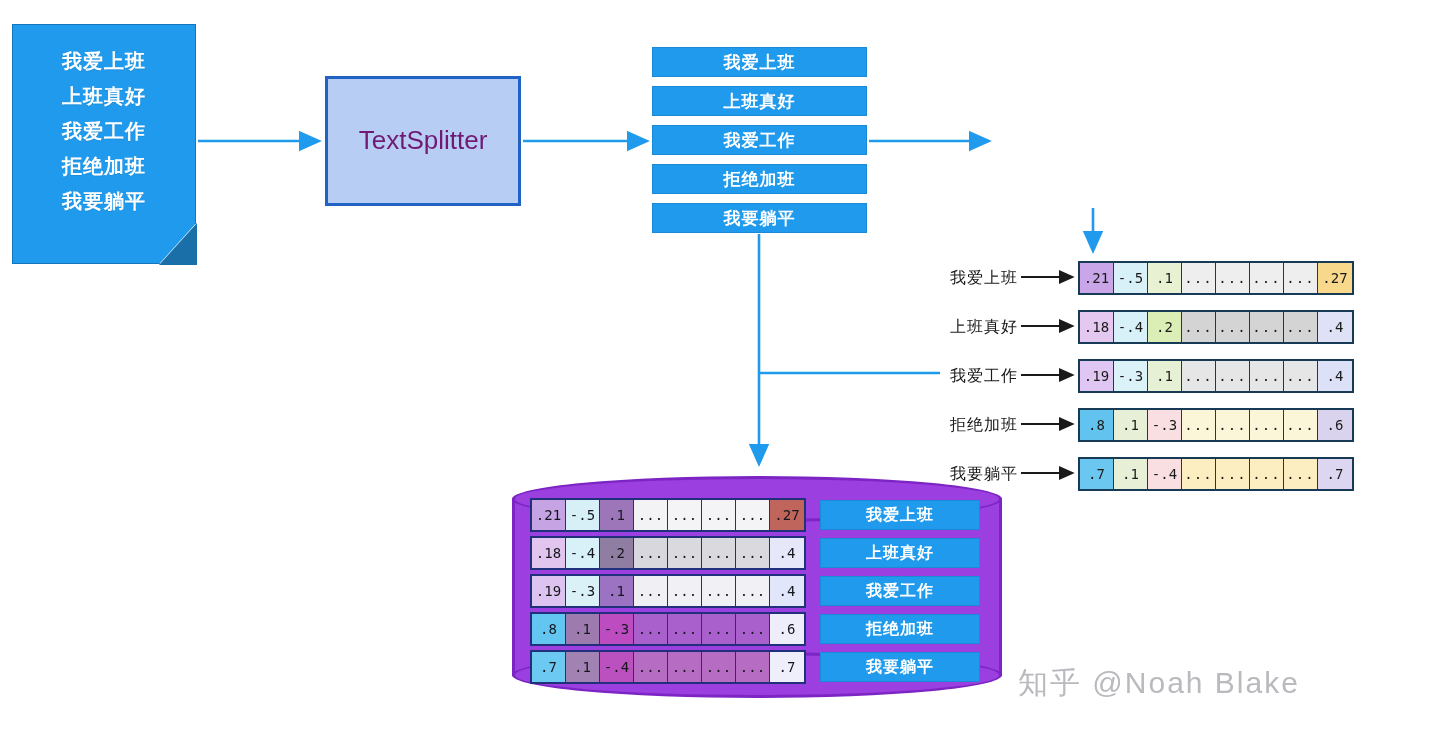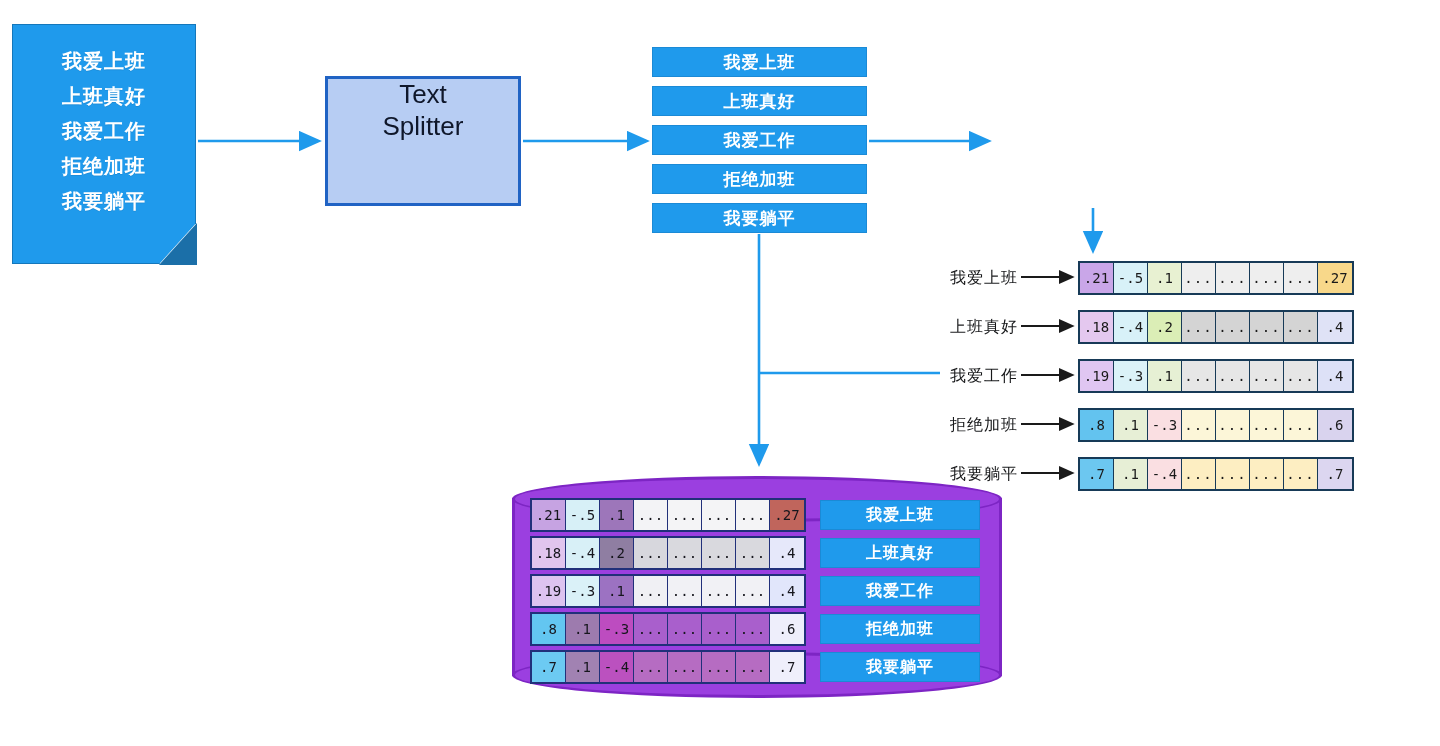--- a/index.html
+++ b/index.html
@@ -38,23 +38,23 @@
     letter-spacing:1px;line-height:34px;white-space:nowrap;
     text-shadow:0 1px 0 rgba(0,0,0,.08);
   }
 
   
   .proc-box{
     position:absolute;
     background:#b7cdf3;
     border:3px solid #2063c4;
     box-sizing:border-box;
-    display:flex;align-items:center;
-    flex-direction:column;
-    color:#0f172a;
+    display:flex;align-items:center;justify-content:center;
+    flex-direction:row;
+    color:#701a75;
     line-height:1.22;
   }
   #text-splitter{left:325px;top:76px;width:196px;height:130px;font-size:26px;}
   #embedding-model{left:995px;top:76px;width:196px;height:130px;font-size:26px;}
   .proc-box span{display:block;text-align:center;white-space:nowrap;}
 
   
   .chunk{
     position:absolute;left:652px;width:215px;height:30px;
     background:#1f9aec;border:1px solid #1b8ad6;box-sizing:border-box;
@@ -324,14 +324,15 @@
             <div class="db-cell" style="background: rgb(182, 108, 194);">...</div>
             <div class="db-cell" style="background: rgb(182, 108, 194);">...</div>
             <div class="db-cell" style="background: rgb(182, 108, 194);">...</div>
             <div class="db-cell" style="background: rgb(239, 239, 251);">.7</div>
           </div>
           <div class="db-chunk">我要躺平</div>
         </div>
       </div>
   </div>
 
+  <div id="watermark">知乎 @Noah Blake</div>
 
 </div>
 
 </body></html>

